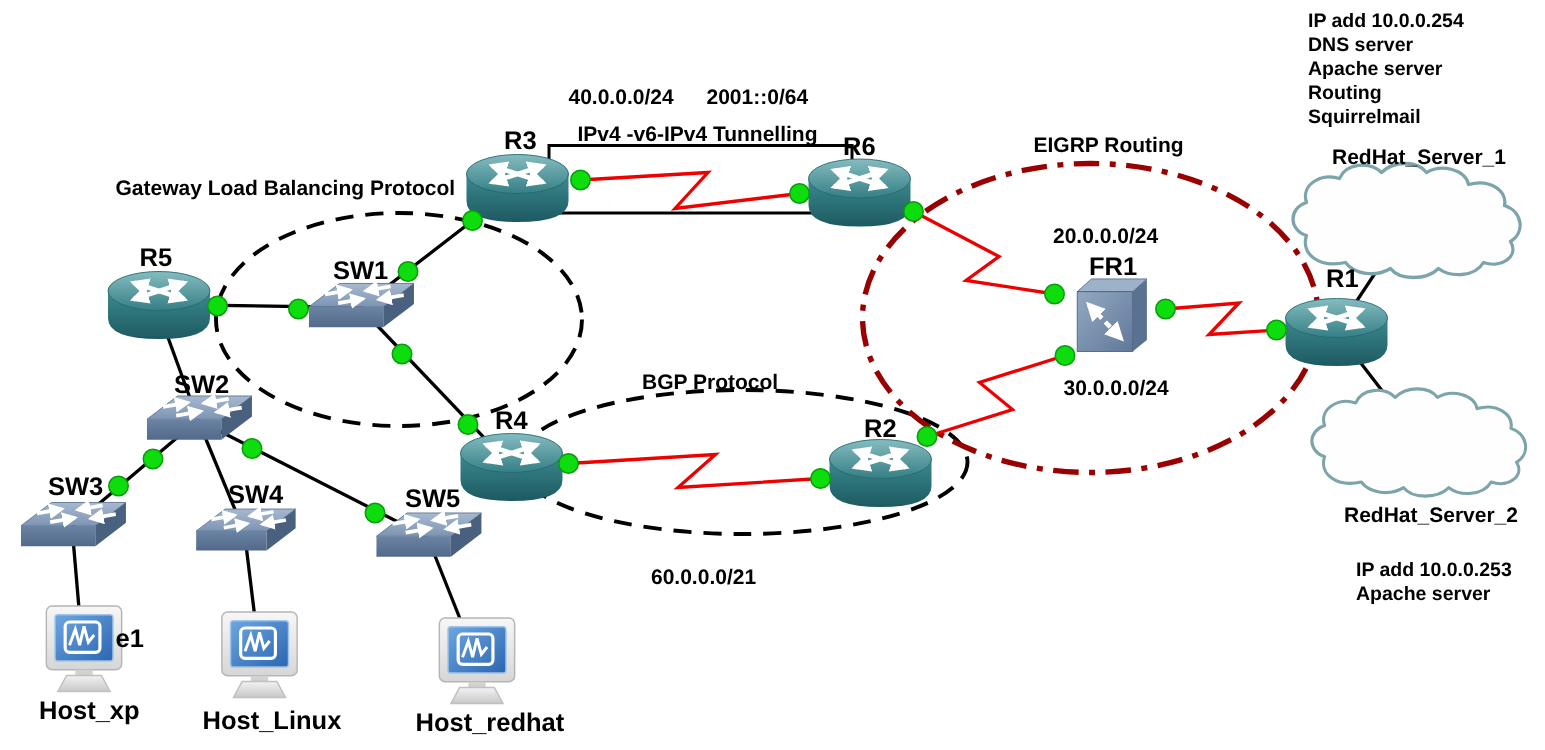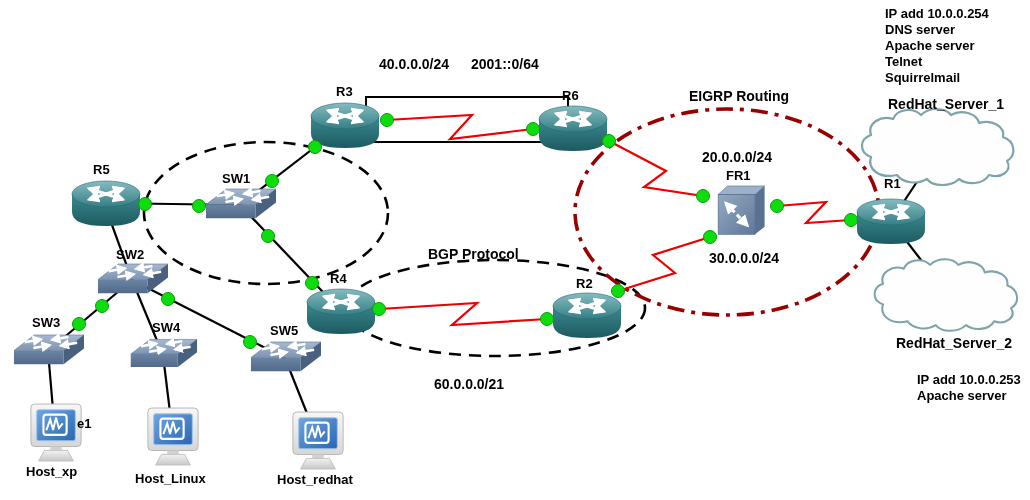--- a/index.html
+++ b/index.html
@@ -3,23 +3,23 @@
 <meta charset="utf-8">
 <style>
   html,body{margin:0;padding:0;background:#fff;}
   #canvas{position:relative;width:1030px;height:500px;background:#ffffff;overflow:hidden;
           font-family:"Liberation Sans","DejaVu Sans",sans-serif;}
   svg.layer{position:absolute;left:0;top:0;width:1030px;height:500px;}
   #links-layer{z-index:1;}
   #dots-layer{z-index:3;pointer-events:none;}
   .device{position:absolute;z-index:2;}
   .device svg{width:100%;height:100%;display:block;}
-  .lbl{position:absolute;z-index:4;font-weight:bold;font-size:13px;color:#000;white-space:nowrap;}
+  .lbl{position:absolute;z-index:4;font-weight:bold;font-size:17px;color:#000;white-space:nowrap;}
   .ann{position:absolute;z-index:4;font-weight:bold;font-size:14px;color:#000000;white-space:nowrap;}
-  .infoblock{position:absolute;z-index:4;font-weight:bold;font-size:13px;color:#000;line-height:16px;white-space:nowrap;margin-left:13px;}
+  .infoblock{position:absolute;z-index:4;font-weight:bold;font-size:13px;color:#000;line-height:16px;white-space:nowrap;}
   #defs-svg{position:absolute;width:0;height:0;overflow:hidden;}
 </style>
 </head>
 <body>
 
 <svg id="defs-svg" aria-hidden="true">
   <defs>
     <marker id="ah" viewBox="0 0 10 10" refX="8" refY="5" markerWidth="4.2" markerHeight="4.2" orient="auto-start-reverse">
       <path d="M0 0 L10 5 L0 10 Z" fill="#fff"></path>
     </marker>
@@ -260,33 +260,35 @@
   <div class="lbl" style="left:562px;top:88px">R6</div>
   <div class="lbl" style="left:330px;top:271px">R4</div>
   <div class="lbl" style="left:576px;top:276px">R2</div>
   <div class="lbl" style="left:884px;top:176px">R1</div>
   <div class="lbl" style="left:726px;top:168px">FR1</div>
   <div class="lbl" style="left:26px;top:464px">Host_xp</div>
   <div class="lbl" style="left:135px;top:471px">Host_Linux</div>
   <div class="lbl" style="left:277px;top:472px">Host_redhat</div>
   <div class="lbl" style="left:77px;top:416px">e1</div>
 
+  <div class="ann" style="left:77px;top:117px">Gateway Load Balancing Protocol</div>
   <div class="ann" style="left:379px;top:56px">40.0.0.0/24</div>
   <div class="ann" style="left:471px;top:56px">2001::0/64</div>
+  <div class="ann" style="left:385px;top:81px">IPv4 -v6-IPv4 Tunnelling</div>
   <div class="ann" style="left:689px;top:88px">EIGRP Routing</div>
   <div class="ann" style="left:702px;top:149px">20.0.0.0/24</div>
   <div class="ann" style="left:709px;top:250px">30.0.0.0/24</div>
   <div class="ann" style="left:428px;top:246px">BGP Protocol</div>
   <div class="ann" style="left:434px;top:376px">60.0.0.0/21</div>
 
   <div class="infoblock" style="left:872px;top:6px">
     <div>IP add 10.0.0.254</div>
     <div>DNS server</div>
     <div>Apache server</div>
-    <div>Telnet</div>
+    <div>Routing</div>
     <div>Squirrelmail</div>
   </div>
   <div class="ann" style="left:888px;top:96px">RedHat_Server_1</div>
 
   <div class="ann" style="left:896px;top:335px">RedHat_Server_2</div>
   <div class="infoblock" style="left:904px;top:372px">
     <div>IP add 10.0.0.253</div>
     <div>Apache server</div>
   </div>
 

